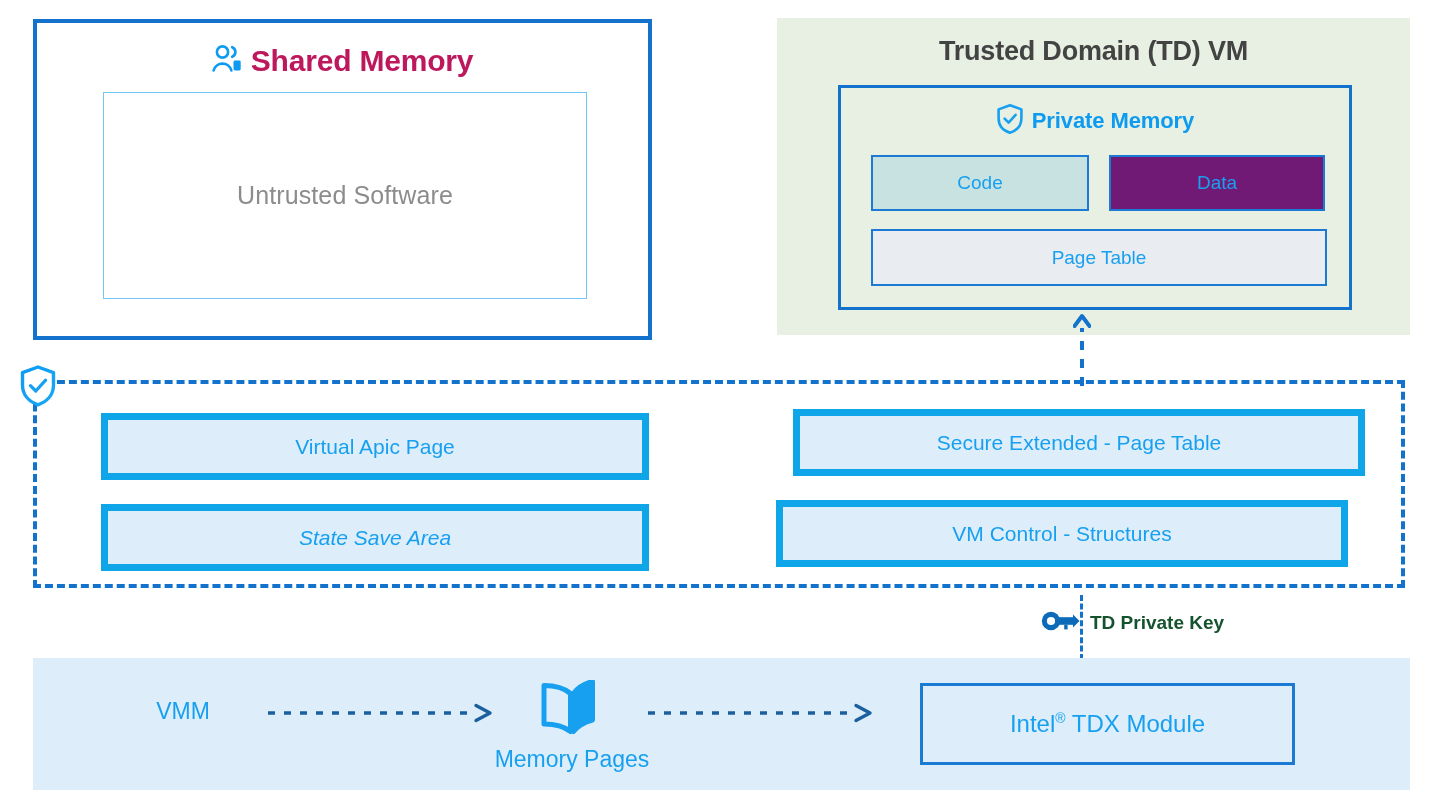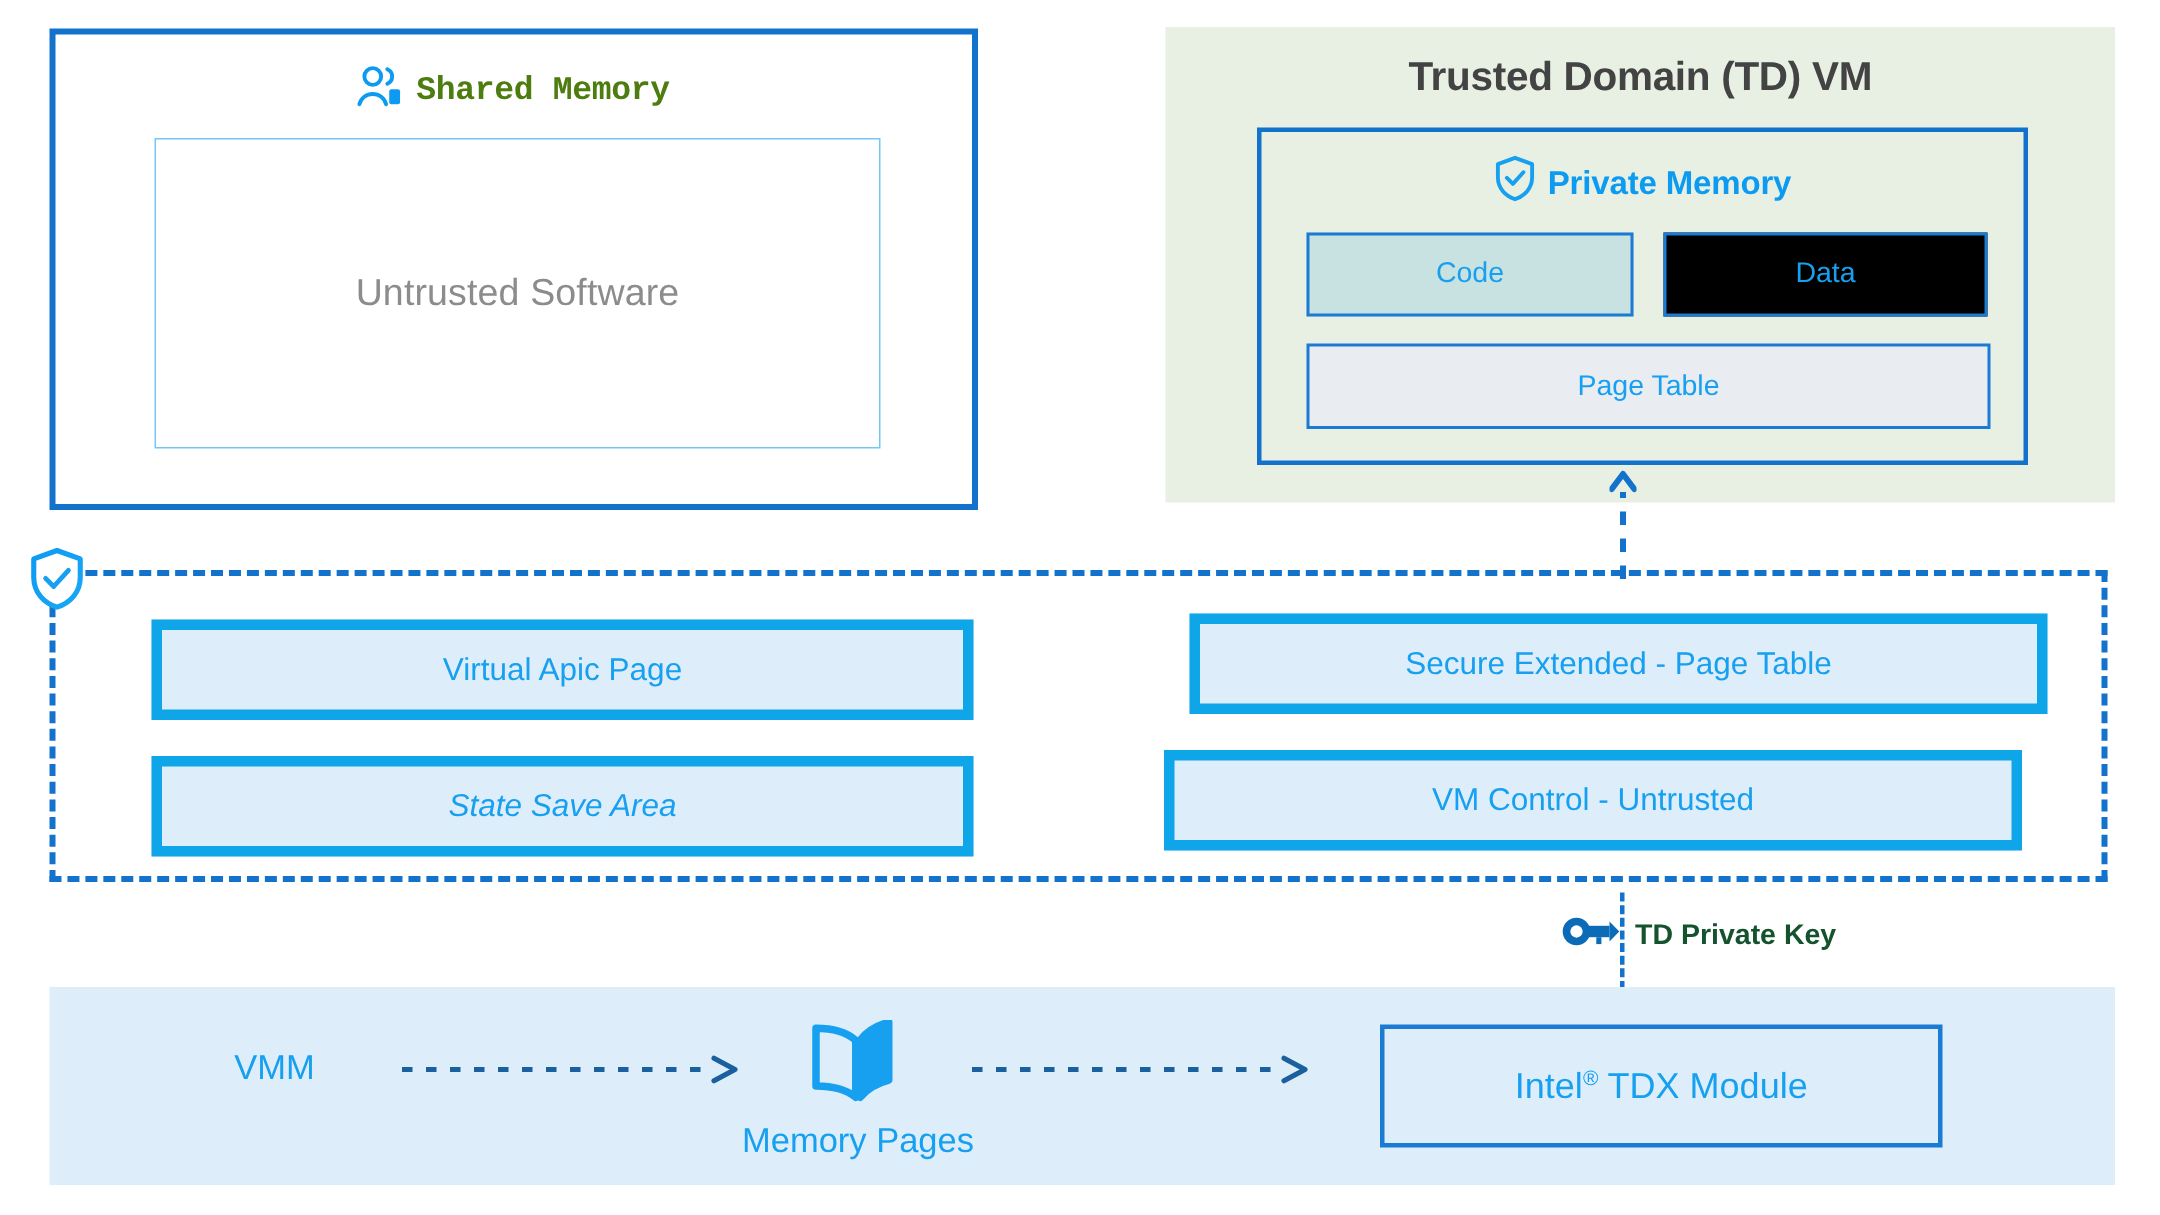--- a/index.html
+++ b/index.html
@@ -32,26 +32,25 @@
   #shared-memory-title {
     position: absolute;
     left: 0; top: 21px;
     width: 100%;
     display: flex;
     align-items: center;
     justify-content: center;
     gap: 9px;
   }
   #shared-memory-title .label {
-    font-size: 22px;
+    font-size: 30px;
     font-weight: bold;
-    color: #4d7c0f;
+    color: #be185d;
     letter-spacing: -0.2px;
     white-space: nowrap;
-    font-family: Liberation Mono, monospace;
   }
   #untrusted-software-box {
     position: absolute;
     left: 66px; top: 69px;
     width: 484px; height: 207px;
     box-sizing: border-box;
     border: 1.5px solid #74c6f7;
     background: #ffffff;
     display: flex;
     align-items: center;
@@ -116,21 +115,21 @@
     color: #18a0f0;
   }
   #code-cell {
     left: 30px; top: 67px;
     width: 218px; height: 56px;
     background: #c7e2e0;
   }
   #data-cell {
     left: 268px; top: 67px;
     width: 216px; height: 56px;
-    background: #000000;
+    background: #701a75;
   }
   #page-table-cell {
     left: 30px; top: 141px;
     width: 456px; height: 57px;
     background: #e9edf2;
   }
 
   
   #td-uplink {
     position: absolute;
@@ -319,21 +318,21 @@
   <div class="secure-cell" id="virtual-apic-page-cell">
     <span>Virtual Apic Page</span>
   </div>
   <div class="secure-cell" id="state-save-area-cell">
     <span>State Save Area</span>
   </div>
   <div class="secure-cell" id="secure-ept-cell">
     <span>Secure Extended - Page Table</span>
   </div>
   <div class="secure-cell" id="vmcs-cell">
-    <span>VM Control - Untrusted</span>
+    <span>VM Control - Structures</span>
   </div>
 
   <div id="td-key-dashed-line"></div>
   <div id="td-private-key">
     <span>
       <svg width="40" height="22" viewBox="0 0 40 22" aria-hidden="true">
         <circle cx="11" cy="11" r="9.2" fill="#0b6bb8"></circle>
         <circle cx="11" cy="11" r="4.1" fill="#ffffff"></circle>
         <rect x="18" y="7.2" width="15" height="7.6" fill="#0b6bb8"></rect>
         <path d="M33 4.4 L39.5 11 L33 17.6 Z" fill="#0b6bb8"></path>

